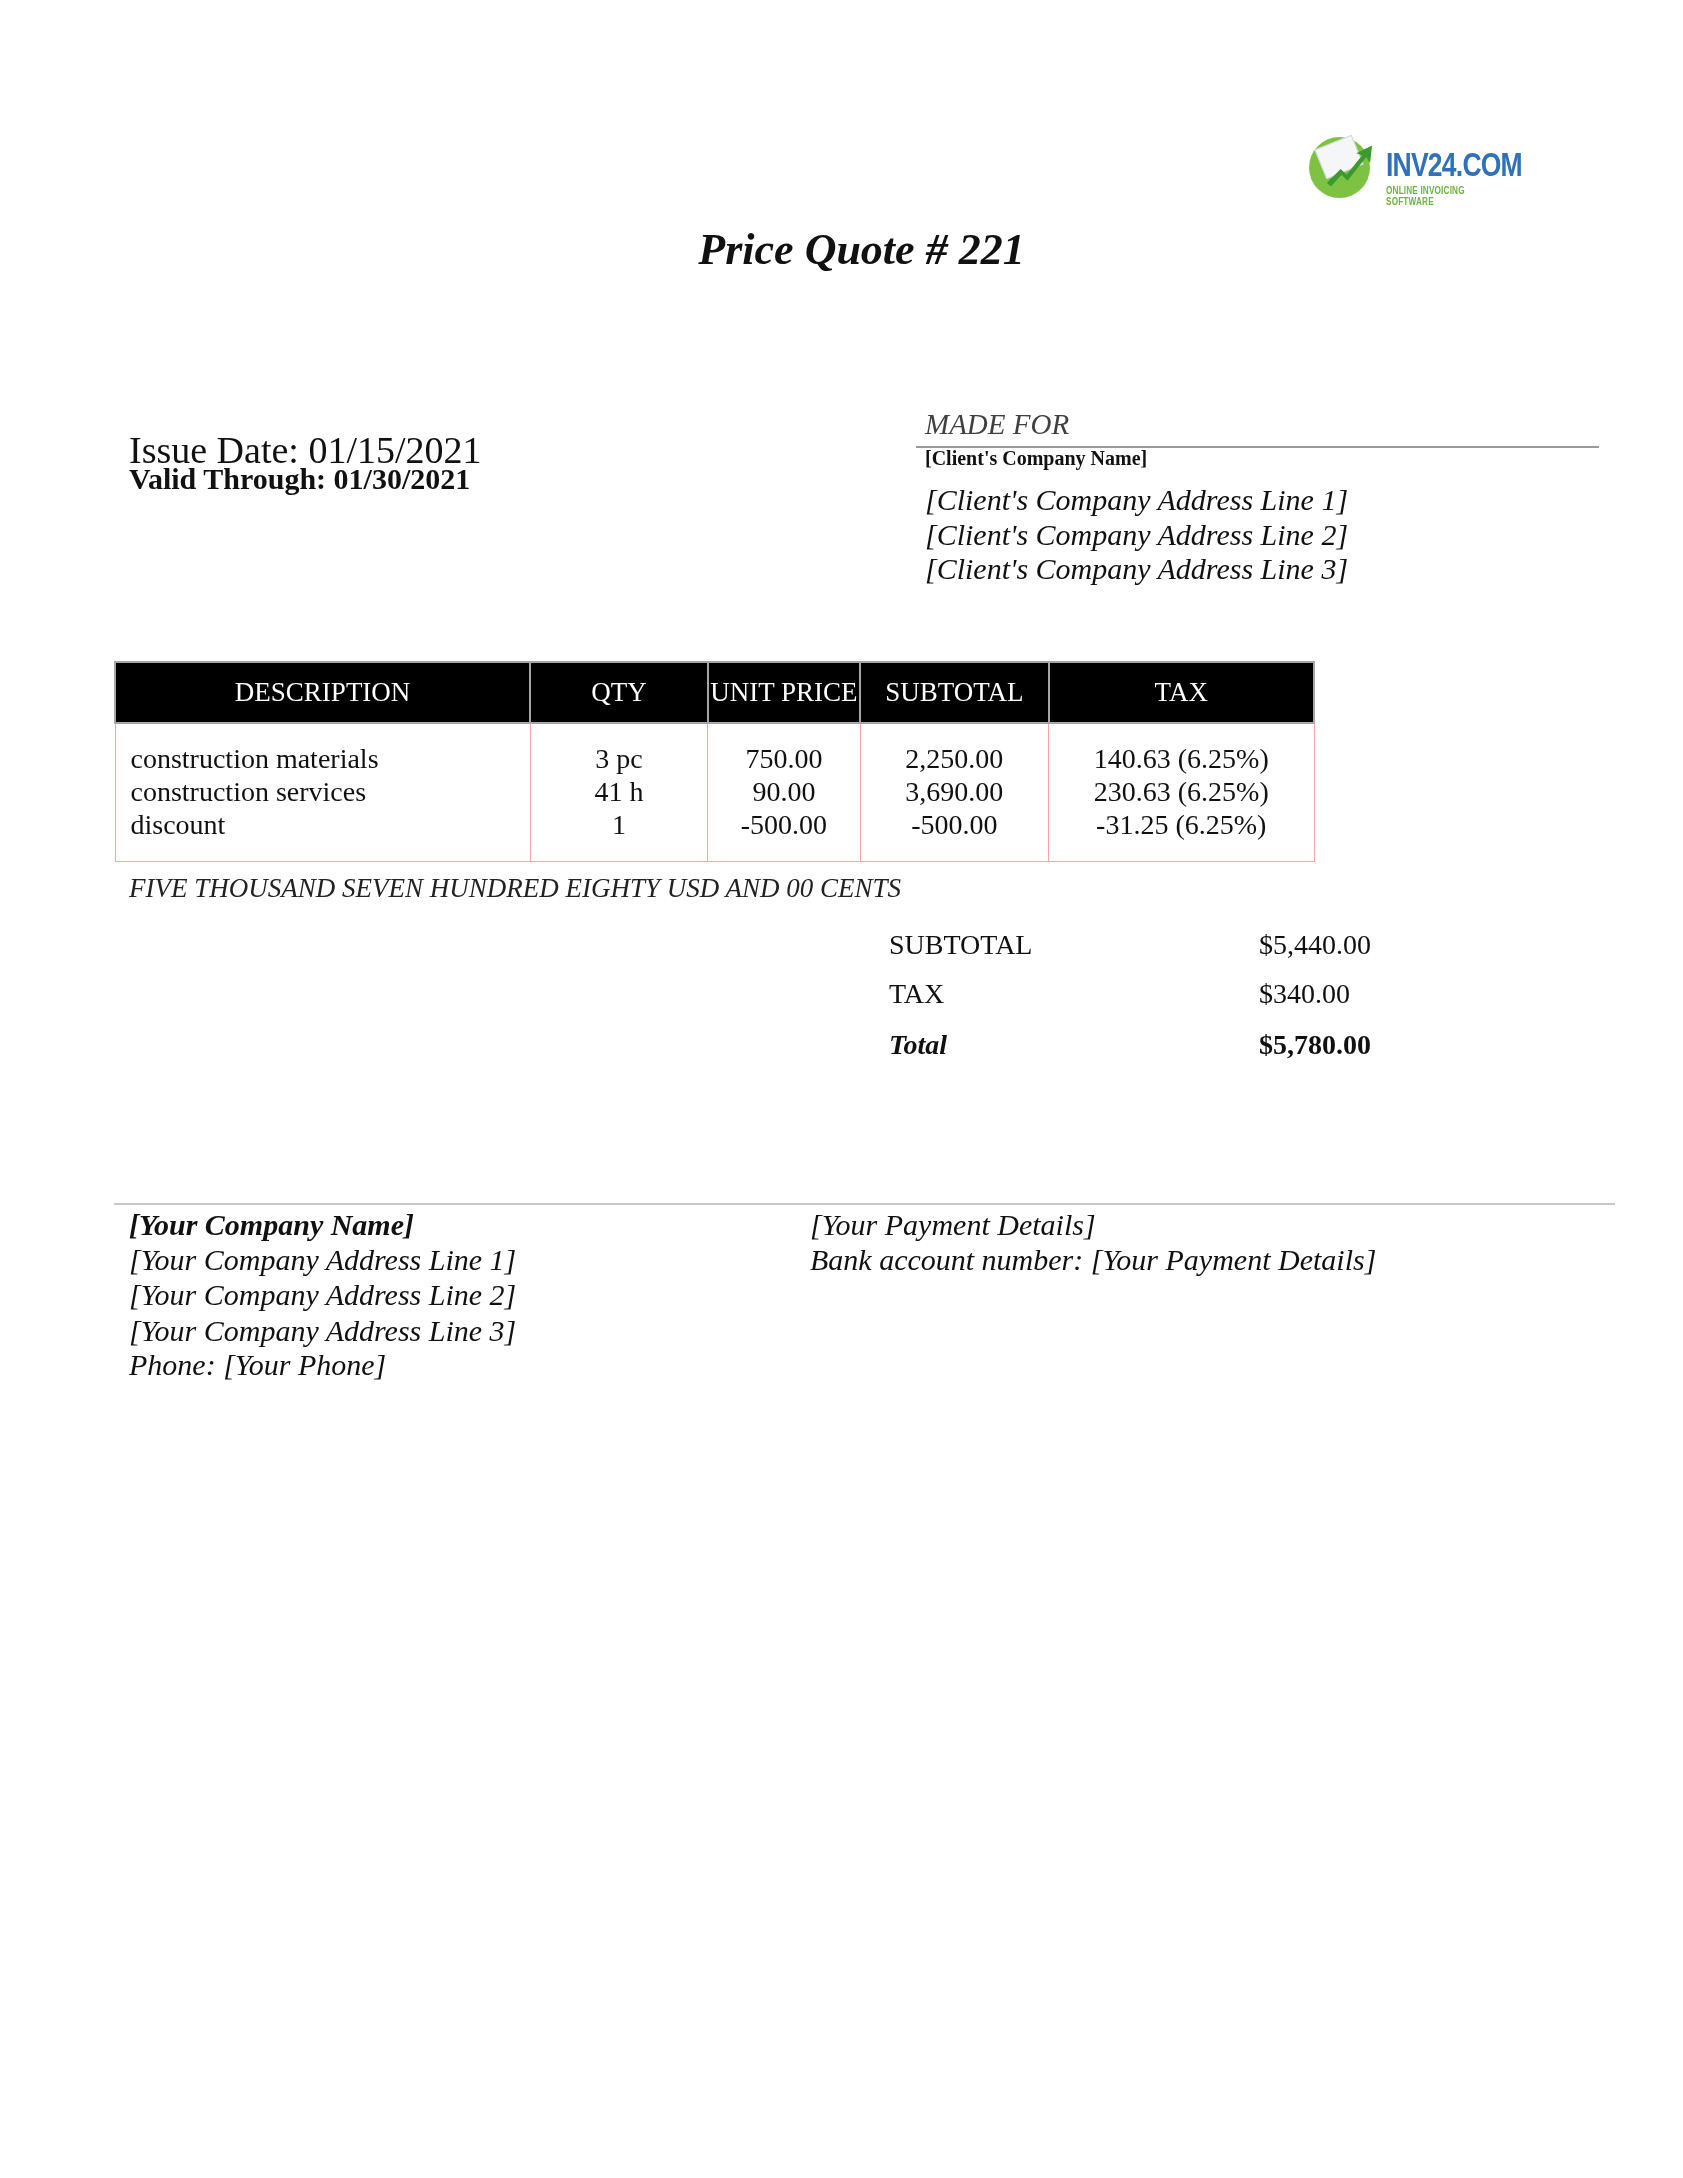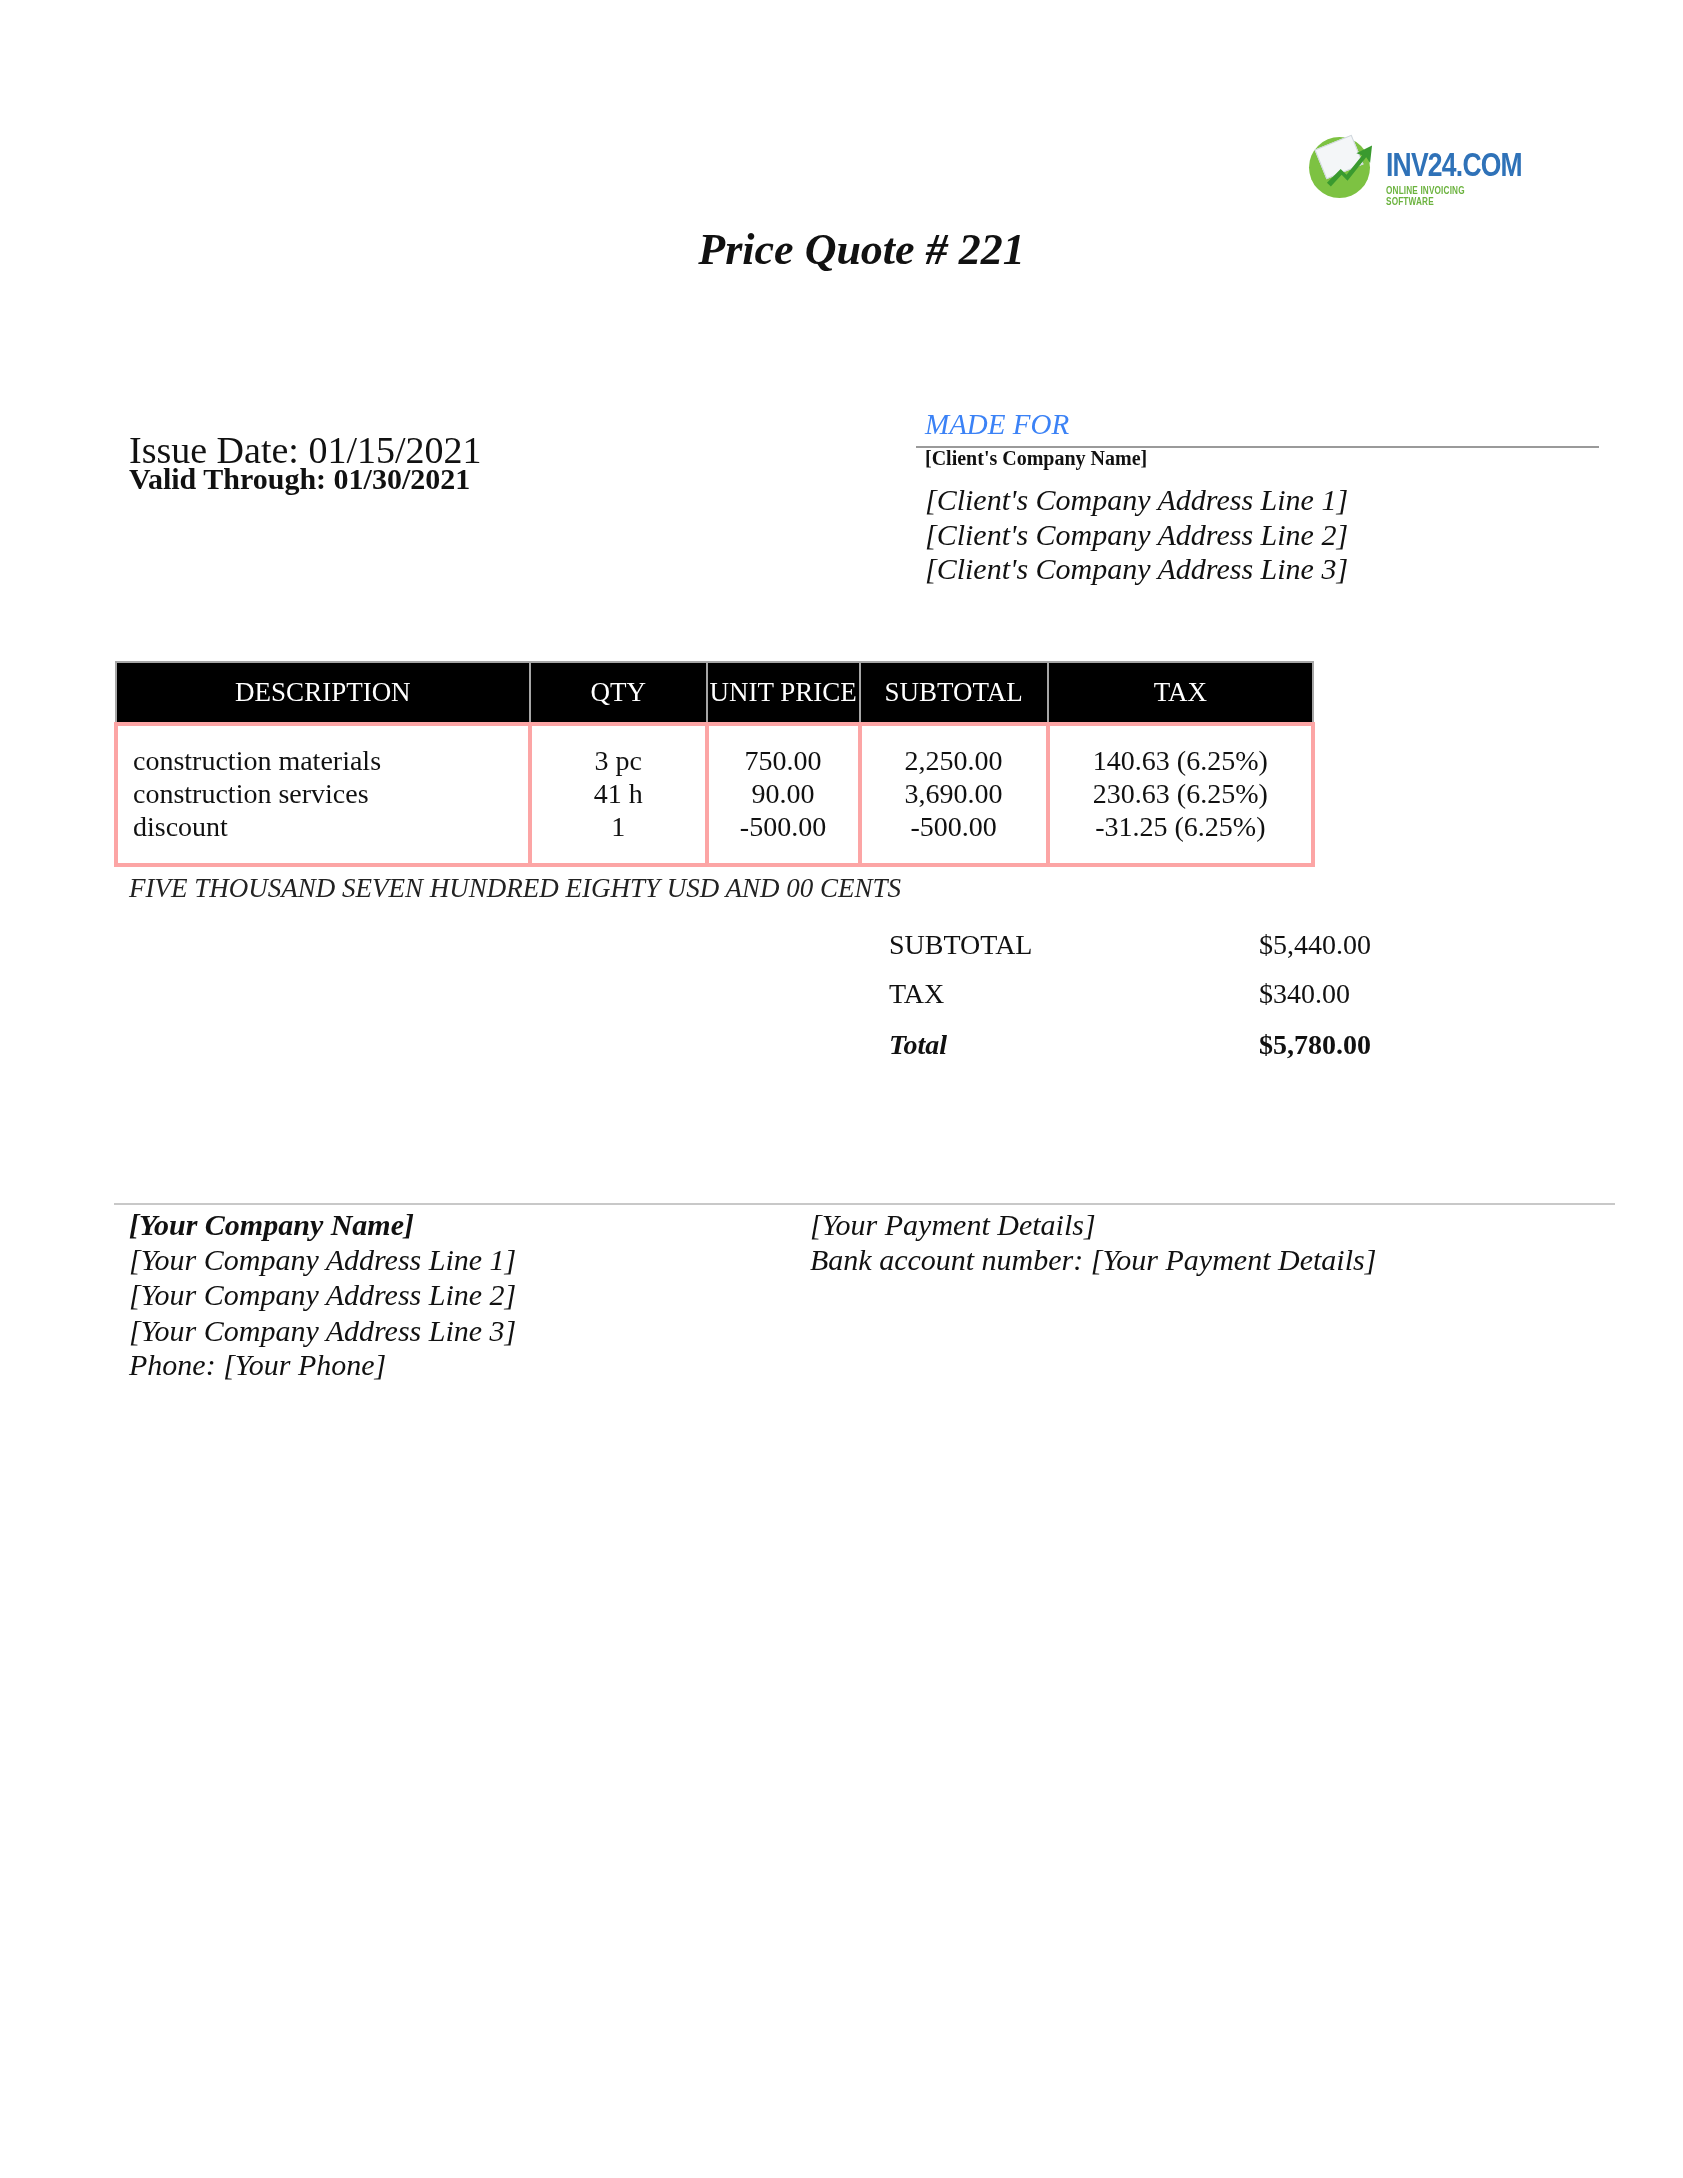--- a/index.html
+++ b/index.html
@@ -13,28 +13,28 @@
   .logo-paper { position:absolute; left:14px; top:6px; width:38px; height:30px; background:#f4f6f8; border:1px solid #cfd6dc; transform:rotate(-22deg); }
   .logo-arrow { position:absolute; left:18px; top:8px; width:51px; height:44px; }
   .logo-text { position:absolute; left:81px; top:10px; font-family:"Liberation Sans", sans-serif; font-weight:bold; font-size:34px; color:#2f72b8; letter-spacing:-1px; transform:scaleX(0.78); transform-origin:left top; }
   .logo-sub { position:absolute; left:81px; top:50px; font-family:"Liberation Sans", sans-serif; font-weight:bold; font-size:10px; color:#6cb33f; transform:scaleX(0.82); transform-origin:left top; letter-spacing:0.2px; }
 
   .title { left:0; width:1723px; top:224px; text-align:center; font-size:44px; font-weight:bold; font-style:italic; }
 
   .issue { left:129px; top:428px; font-size:38px; }
   .valid { left:129px; top:462px; font-size:30px; font-weight:bold; }
 
-  .madefor { left:925px; top:408px; font-size:29px; font-style:italic; color:#3b82f6; }
+  .madefor { left:925px; top:408px; font-size:29px; font-style:italic; color:#404040; }
   .madefor-line { position:absolute; left:916px; top:446px; width:683px; height:0; border-top:2px solid #9a9a9a; }
   .client-name { left:925px; top:447px; font-size:20px; font-weight:bold; }
   .client-line { left:925px; font-size:30px; font-style:italic; }
 
   table.items { position:absolute; left:114px; top:661px; width:1201px; border-collapse:collapse;border-radius:32px; }
   table.items th { background:#000; color:#fff; font-weight:normal; font-size:27px; height:59px; padding:0; border:2px solid #a6a6a6; border-top:2px solid #a6a6a6; }
-  table.items td { font-size:28px; vertical-align:top; padding:18px 0 20px 0; border:4px solid #fca5a5; line-height:33px; height:108px; box-sizing:border-box; }
+  table.items td { font-size:28px; vertical-align:top; padding:18px 0 20px 0; border:1px solid #fca5a5; line-height:33px; height:108px; box-sizing:border-box; }
   td.desc { padding-left:15px !important; text-align:left; }
   td.c { text-align:center; }
   .cell-line { display:block; }
 
   .words { left:129px; top:873px; font-size:27px; font-style:italic; color:#222; }
 
   .tot-label { left:889px; font-size:28px; }
   .tot-val { left:1259px; font-size:28px;text-align:right; }
   .tot-bold { font-weight:bold; }
   .tot-ital { font-style:italic; }

